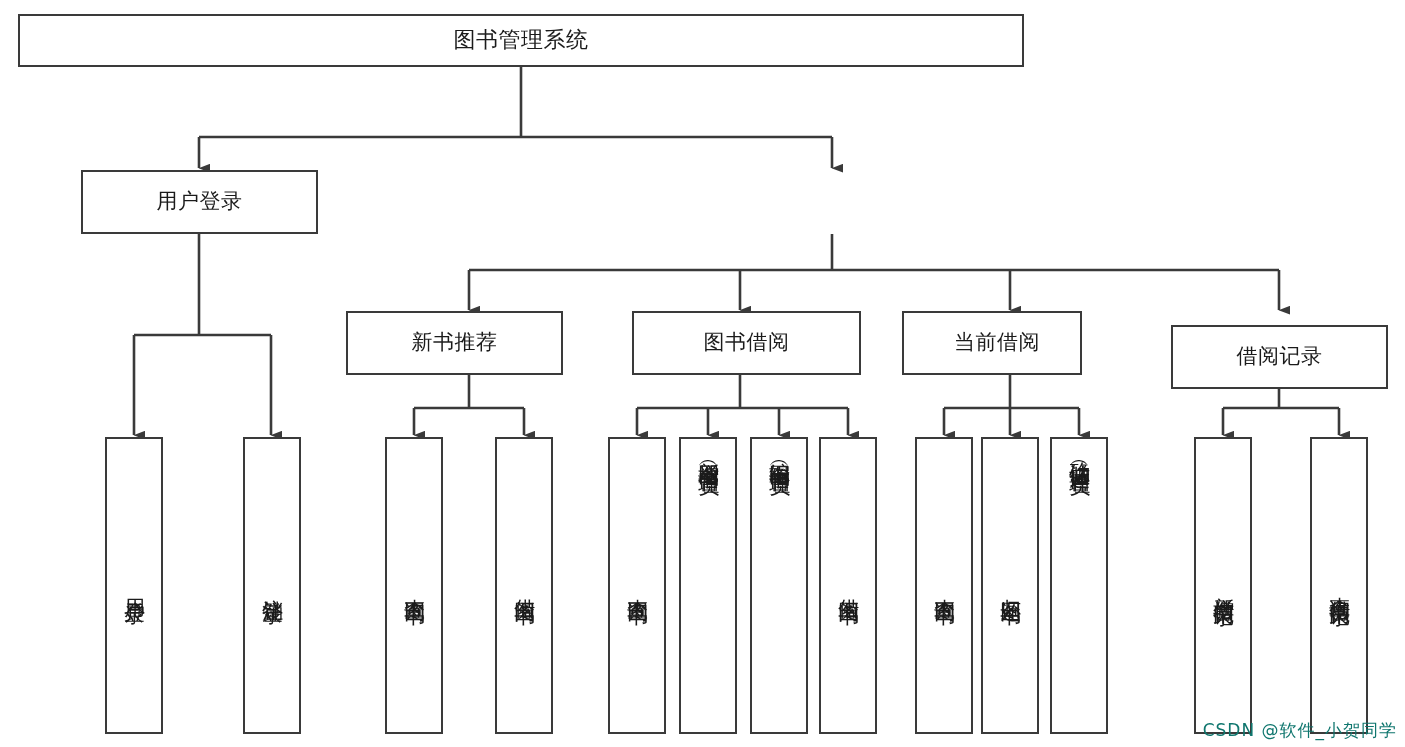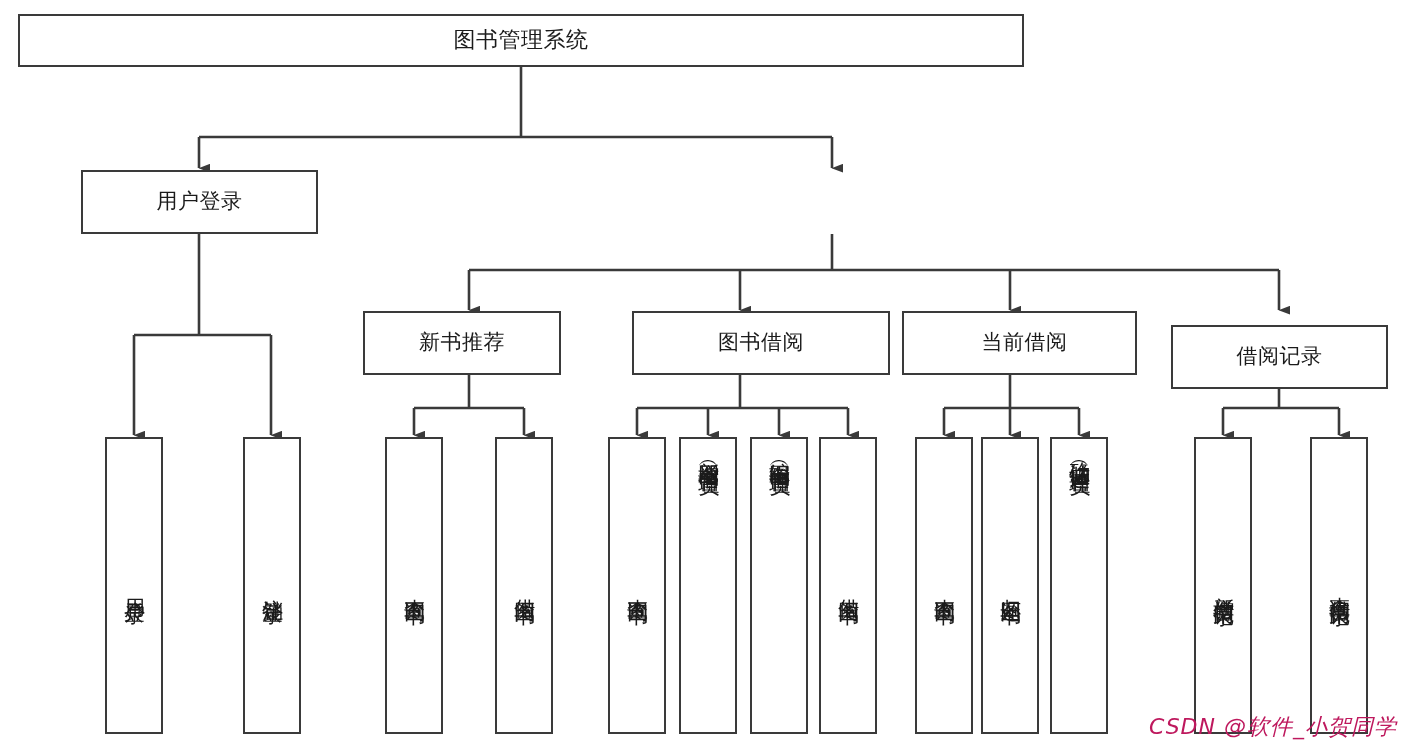--- a/index.html
+++ b/index.html
@@ -65,26 +65,25 @@
     margin: 0 auto;
   }
   .node.vert.mid {
     align-items: center;
     padding-top: 0;
   }
   .watermark {
     position: absolute;
     right: 8px;
     bottom: 5px;
-    font-size: 22px;
-    color: #be185d;
+    font-size: 17px;
+    color: #0f766e;
     letter-spacing: 1px;
     white-space: nowrap;
     font-family: "DejaVu Sans", "Liberation Sans", sans-serif;
-    font-style: italic;
   }
 </style>
 </head>
 <body>
 
 <div id="canvas">
 
   <svg class="wires" viewBox="0 0 1405 747" xmlns="http://www.w3.org/2000/svg">
     <defs>
       <marker id="arw" markerWidth="10" markerHeight="12" refX="4.5" refY="11" orient="auto" markerUnits="userSpaceOnUse">
@@ -136,27 +135,27 @@
   </svg>
 
   <div class="node horiz root" style="left:18px; top:14px; width:1006px; height:53px;">
     <span class="node-label">图书管理系统</span>
   </div>
 
   <div class="node horiz" style="left:81px; top:170px; width:237px; height:64px;">
     <span class="node-label">用户登录</span>
   </div>
 
-  <div class="node horiz" style="left:363px; top:311px; width:198px; height:64px;">
+  <div class="node horiz" style="left:346px; top:311px; width:217px; height:64px;">
     <span class="node-label">新书推荐</span>
   </div>
-  <div class="node horiz" style="left:632px; top:311px; width:258px; height:64px;">
+  <div class="node horiz" style="left:632px; top:311px; width:229px; height:64px;">
     <span class="node-label">图书借阅</span>
   </div>
-  <div class="node horiz" style="left:902px; top:311px; width:235px; height:64px;padding-left:10px;">
+  <div class="node horiz" style="left:902px; top:311px; width:180px; height:64px;padding-left:10px;">
     <span class="node-label">当前借阅</span>
   </div>
   <div class="node horiz" style="left:1171px; top:325px; width:217px; height:64px;">
     <span class="node-label">借阅记录</span>
   </div>
 
   <div class="node vert mid" style="left:105px; top:437px; width:58px; height:297px;">
     <span class="node-label">用户登录</span>
   </div>
   <div class="node vert mid" style="left:243px; top:437px; width:58px; height:297px;">

